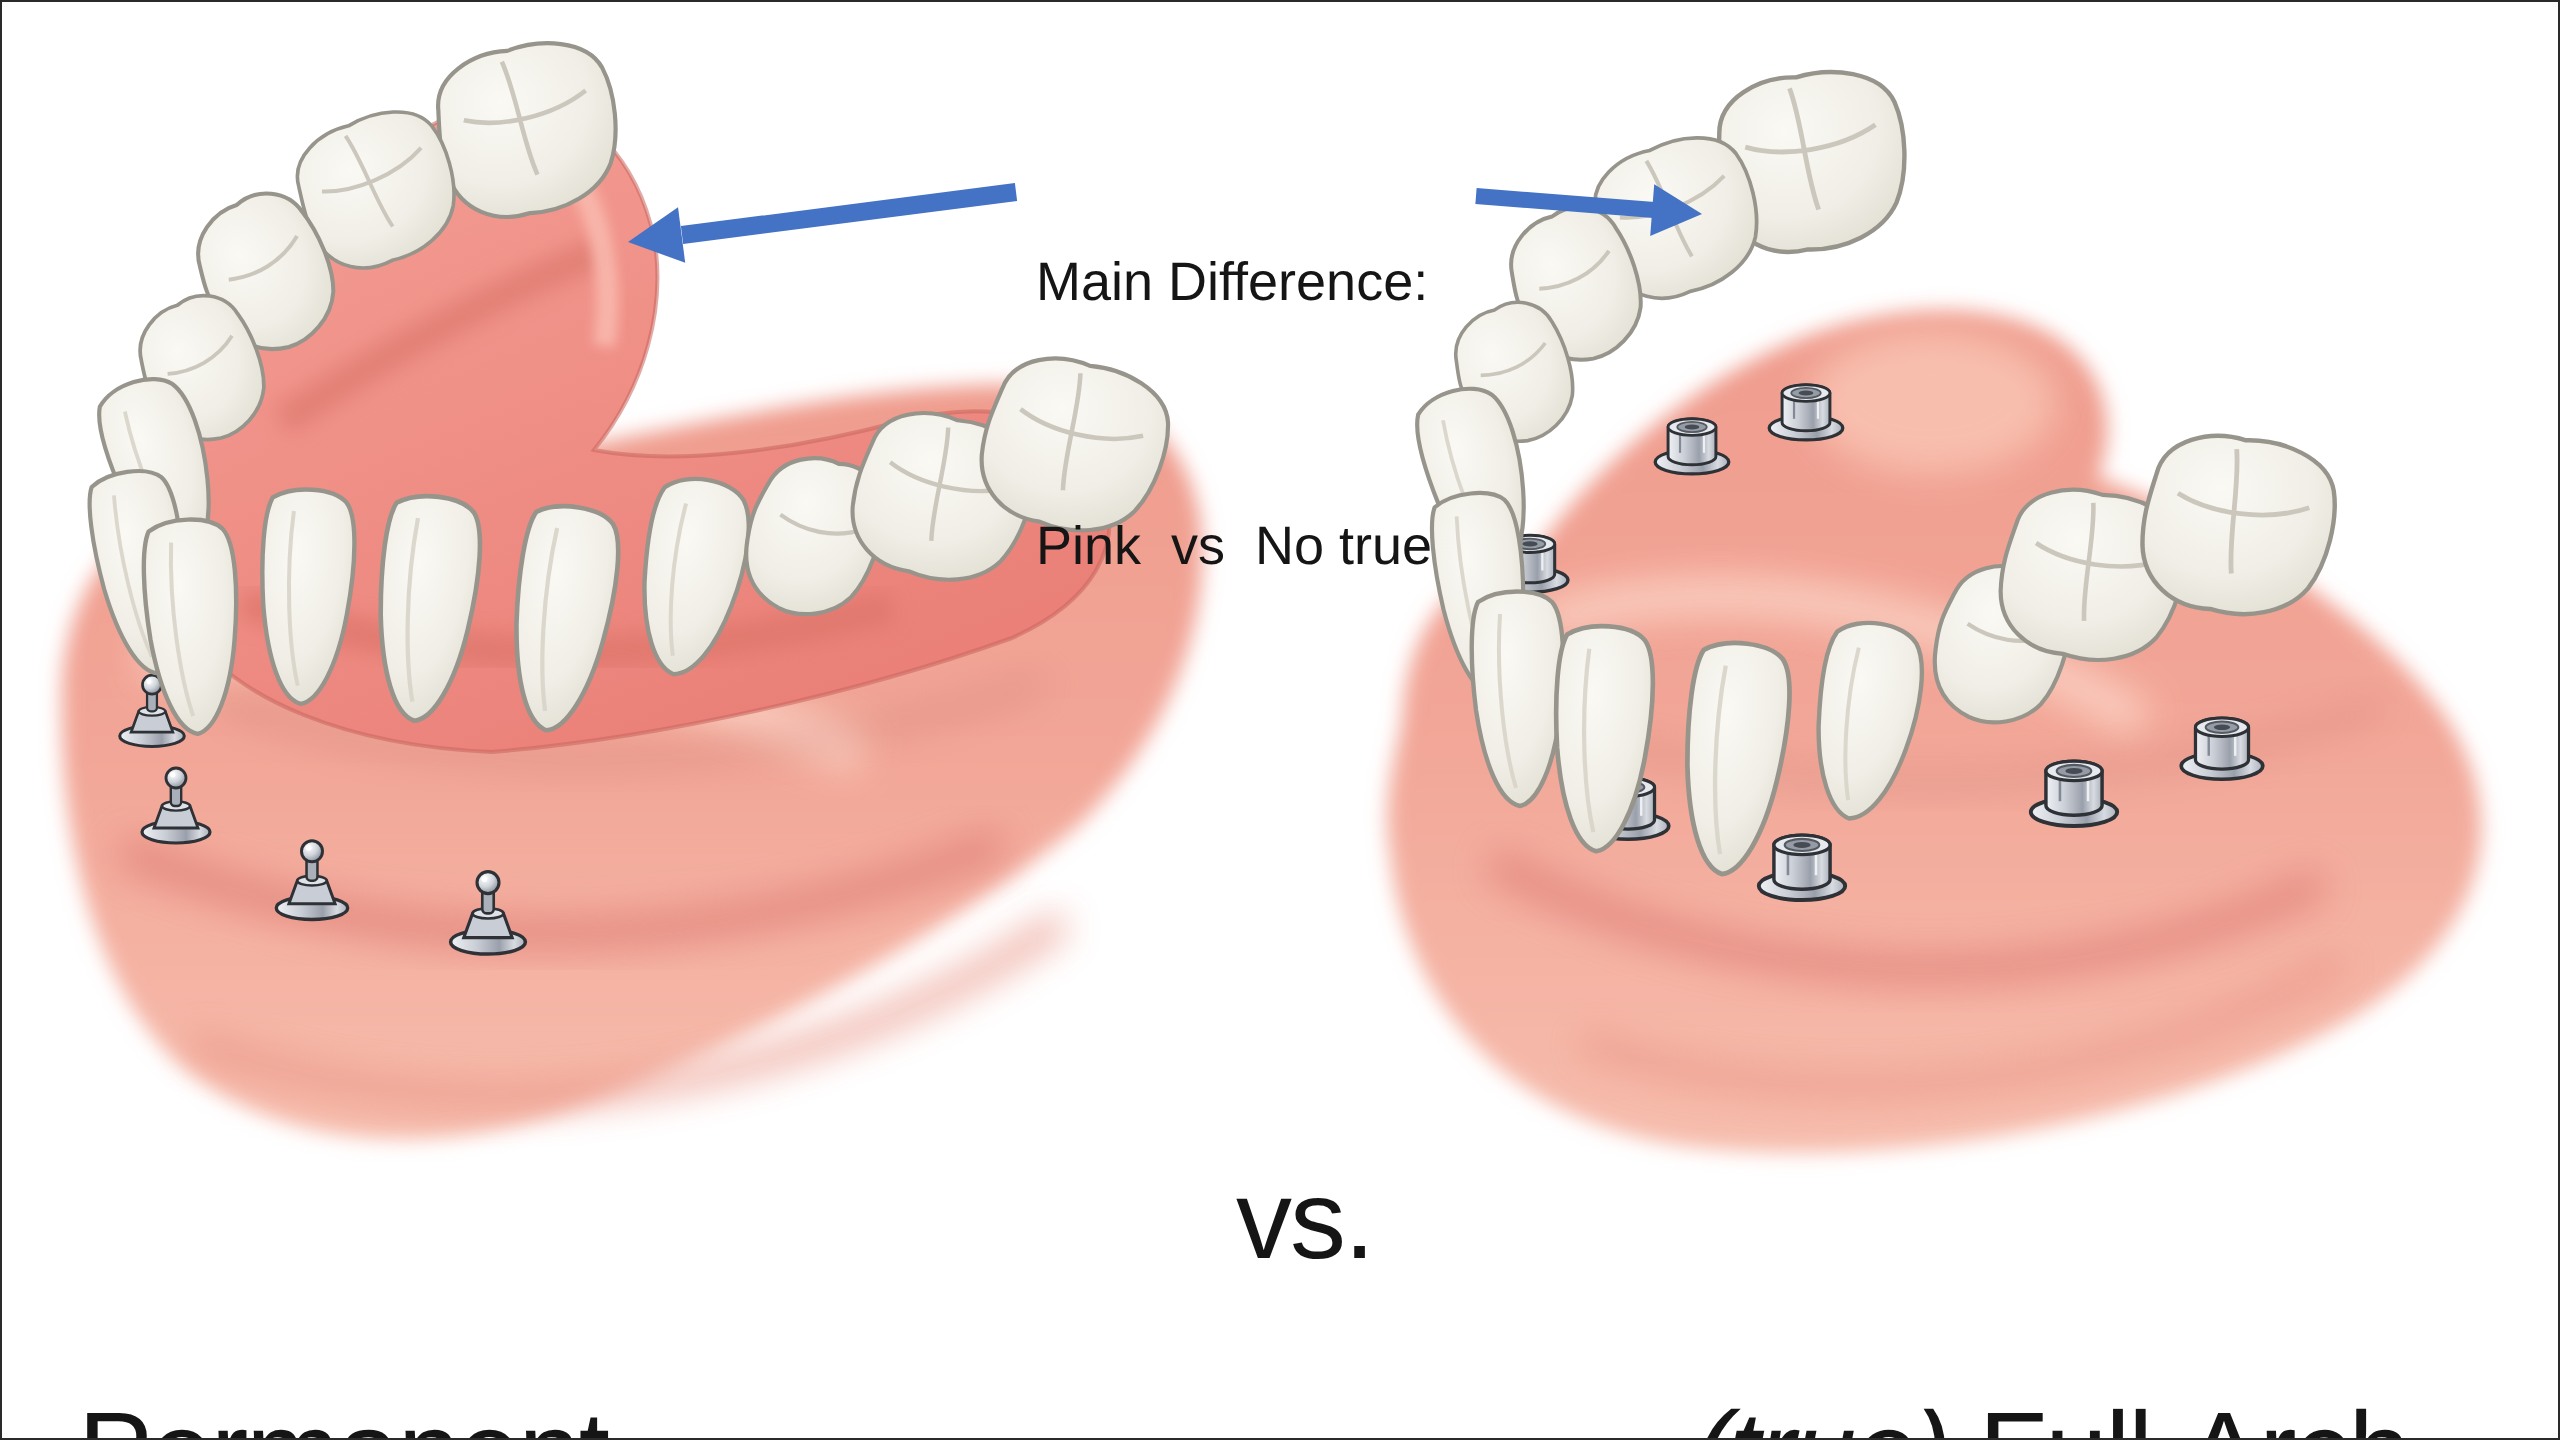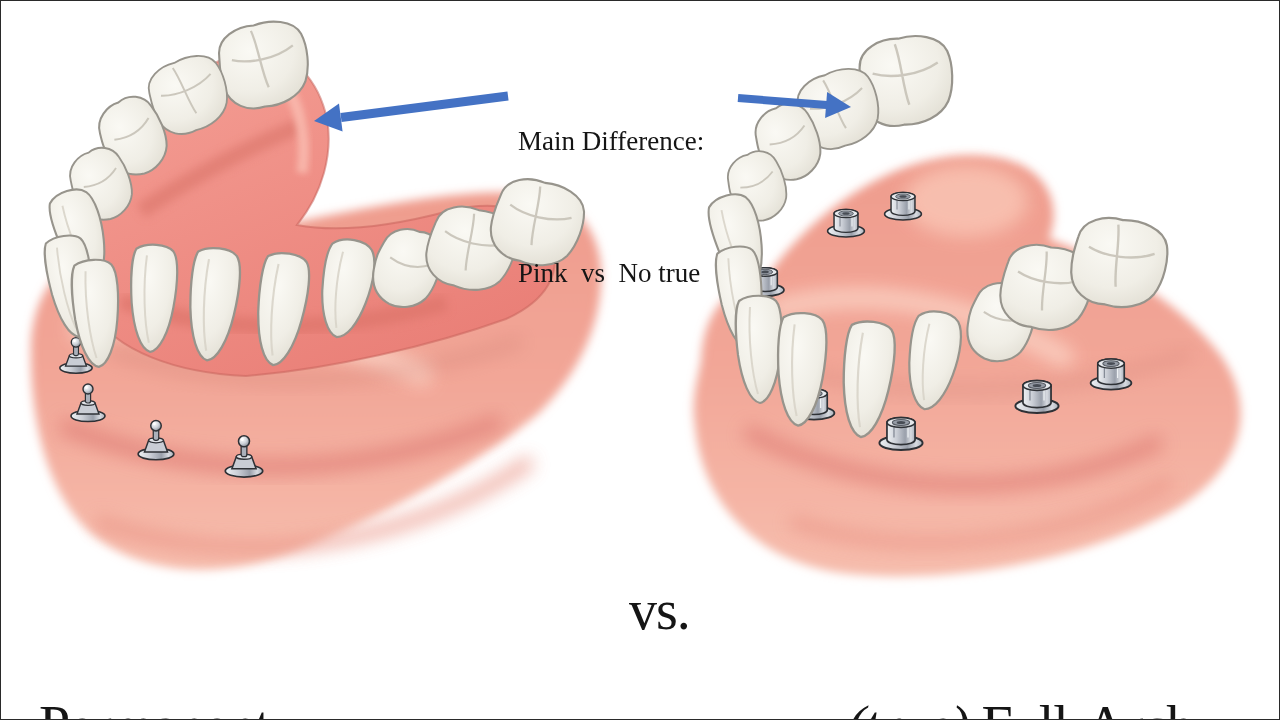--- a/index.html
+++ b/index.html
@@ -1,32 +1,32 @@
 <!DOCTYPE html>
 <html><head>
 <meta charset="utf-8">
 <style>
   html,body{margin:0;padding:0;background:#fff;}
   .stage{
     position:relative;width:1280px;height:720px;background:#ffffff;
-    overflow:hidden;font-family:Liberation Serif, serif;
+    overflow:hidden;font-family:Liberation Sans, sans-serif;
     border:1px solid #2a2a2a;box-sizing:border-box;
   }
   .svg-layer{position:absolute;left:0;top:0;}
   .annotation{
     position:absolute;left:517px;top:30px;z-index:30;
     font-size:27px;line-height:44px;color:#151515;white-space:pre;
   }
   .caption{
     position:absolute;top:580px;z-index:30;
     font-size:56px;line-height:58px;color:#151515;
     letter-spacing:-1px;white-space:pre;
   }
   .caption-left{left:38px;}
-  .caption-vs{left:617px;margin-left:11px;}
+  .caption-vs{left:617px;}
   .caption-right{left:846px;}
   .it{font-style:italic;}
 </style>
 </head>
 <body>
 
 <div class="stage">
 
   <svg width="0" height="0" style="position:absolute" aria-hidden="true" xmlns="http://www.w3.org/2000/svg">
     <defs>

